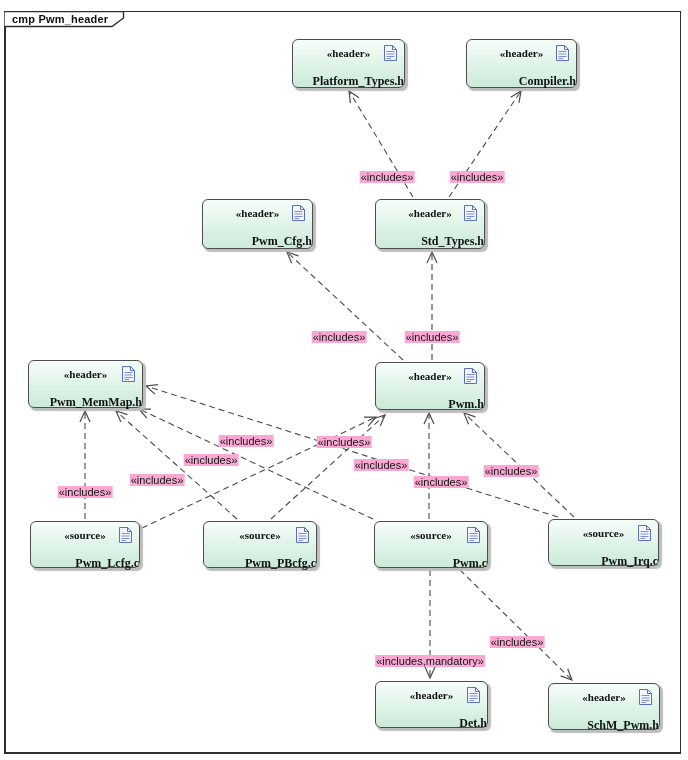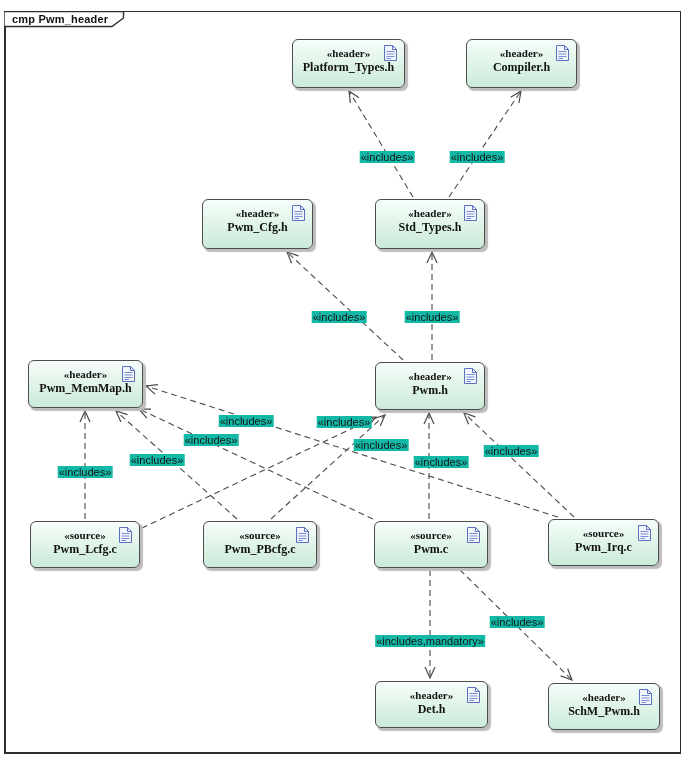--- a/index.html
+++ b/index.html
@@ -15,37 +15,37 @@
   #frame-tab-svg{position:absolute;left:4px;top:11px;}
   #frame-title{
     position:absolute;left:12px;top:13px;font-size:11px;font-weight:700;
     letter-spacing:.2px;white-space:nowrap;
   }
   
   #edges-svg{position:absolute;left:0;top:0;}
   
   .edge-label{
     position:absolute;transform:translate(-50%,-50%);
-    font-size:11px;line-height:12px;background:#14b8a6;padding:0 1px;
-    white-space:nowrap;color:#151515;
+    font-size:11px;line-height:12px;background:#f9a8d4;padding:0 1px;
+    white-space:nowrap;color:#151515;margin-top:20px;
   }
   
   .node{
     position:absolute;box-sizing:border-box;
     border:1.4px solid #4d4d4d;border-radius:6px;
     background:linear-gradient(180deg,#f7fdfa 0%,#e2f5ea 45%,#cbead9 100%);
     box-shadow:2.5px 2.5px 1px #bdbdbd;
     text-align:center;
     font-family:Liberation Serif, serif;
   }
   .node .stereo{
     display:block;margin-top:7px;font-size:11px;line-height:12px;font-weight:600;
   }
   .node .name{
-    display:block;margin-top:2px;font-size:12px;line-height:13px;font-weight:700;
+    display:block;margin-top:16px;font-size:12px;line-height:13px;font-weight:700;text-align:right;
   }
   .doc-icon{position:absolute;top:5px;right:7px;}
 </style>
 </head>
 <body>
 
 <div id="canvas">
 
   <div id="frame-border"></div>
   <svg id="frame-tab-svg" width="126" height="18">

